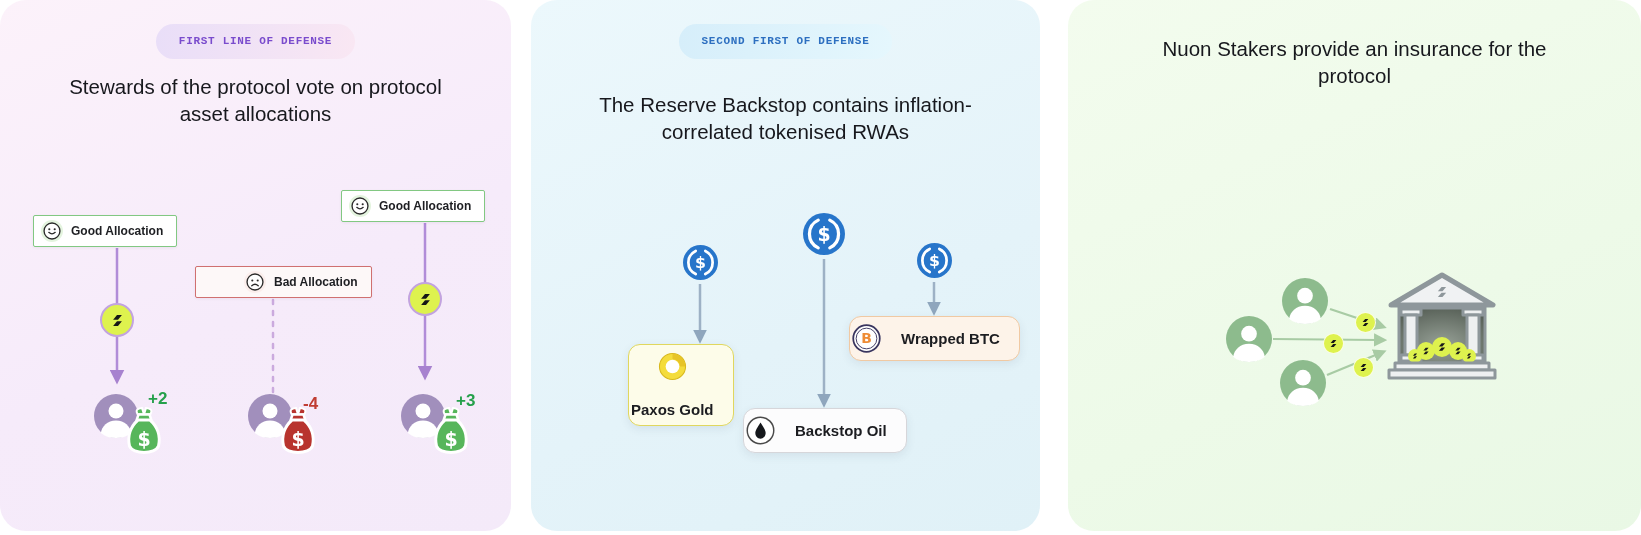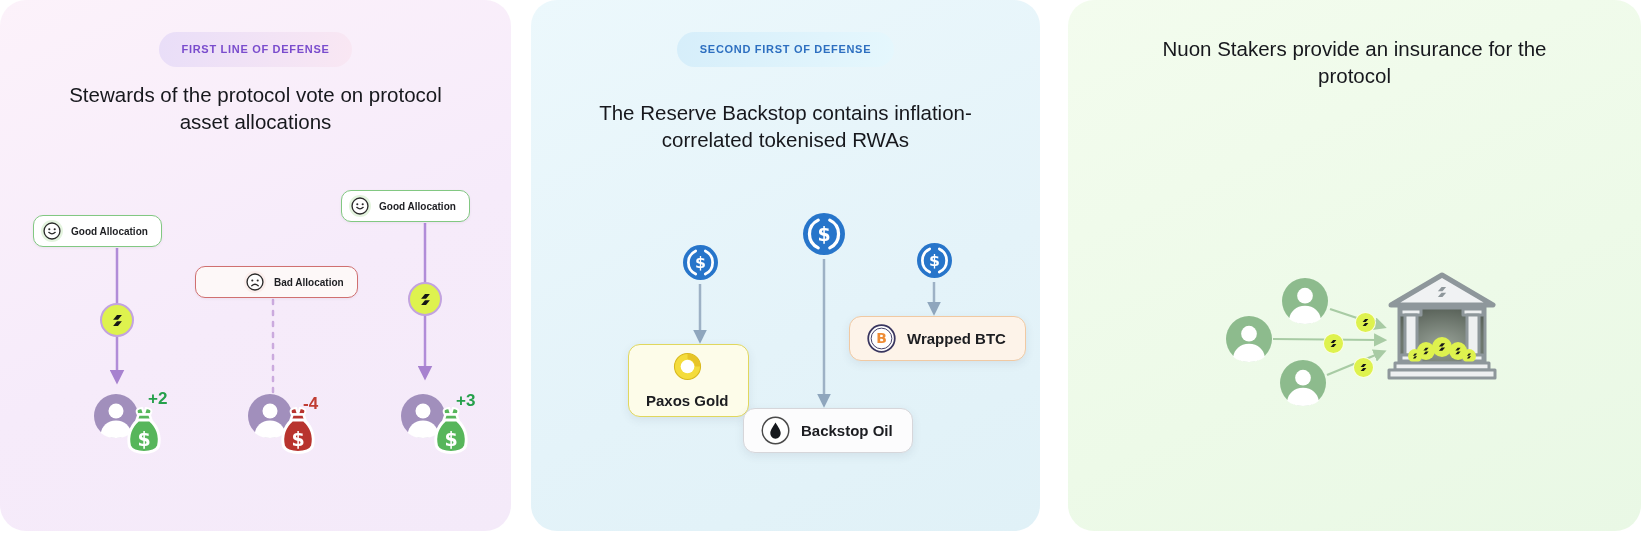--- a/index.html
+++ b/index.html
@@ -2,50 +2,50 @@
 <html><head>
 <meta charset="utf-8">
 <style>
   html,body{margin:0;padding:0;background:#ffffff;}
   .page{position:relative;width:1641px;height:535px;background:#ffffff;overflow:hidden;
         font-family:"Liberation Sans","DejaVu Sans",sans-serif;}
   .card{position:absolute;top:0;height:531px;border-radius:26px;overflow:hidden;}
   .card1{left:0;width:511px;background:linear-gradient(155deg,#fcf2fa 0%,#f6ebfa 55%,#f4eaf9 100%);}
   .card2{left:531px;width:509px;background:linear-gradient(155deg,#ecf8fc 0%,#e4f3f9 60%,#e0f1f7 100%);}
   .card3{left:1068px;width:573px;background:linear-gradient(155deg,#f3fcee 0%,#edfae8 60%,#e9f8e5 100%);}
-  .card-header{text-align:center;padding-top:32px;}
+  .card-header{text-align:center;padding-top:24px;font-family:Liberation Mono, monospace;}
   .badge{display:inline-block;padding:12px 23px;border-radius:999px;
          font-size:11px;font-weight:700;letter-spacing:.7px;line-height:1;}
   .badge1{background:linear-gradient(95deg,#e9def8,#f9e7f3);color:#7a4ccd;}
   .badge2{background:linear-gradient(95deg,#d6eefa,#e5f7fd);color:#2d6fc0;}
   .badge3{background:linear-gradient(95deg,#dcf6d1,#ebfbe1);color:#2f9e44;}
   .title{font-size:20.5px;font-weight:400;line-height:1.33;color:#17181d;text-align:center;margin:14px auto 0;}
   .title1{width:400px;margin-top:14px;}
   .title2{width:430px;margin-top:32px;}
   .title3{width:460px;margin-top:35px;}
   .arrows{position:absolute;left:0;top:0;pointer-events:none;}
   .alloc-pill{position:absolute;display:inline-flex;align-items:center;gap:8px;background:#ffffff;
-              border-radius:10px;padding:4px 13px 4px 7px;font-size:10px;font-weight:600;color:#1d1e22;
+              border-radius:2px;padding:4px 13px 4px 7px;font-size:12px;font-weight:600;color:#1d1e22;
               box-shadow:0 1px 3px rgba(60,30,90,.06);white-space:nowrap;}
   .alloc-pill.good{border:1.5px solid #82c882;}
   .alloc-pill.bad{border:1.5px solid #d07070;background:#fdf8f8;}
   .face{width:22px;height:22px;flex:0 0 auto;}
   .token{position:absolute;border-radius:50%;background:#def24e;display:flex;align-items:center;justify-content:center;}
   .token-lg{width:30px;height:30px;border:2px solid #c2a3df;}
   .token-sm{width:19px;height:19px;border:1.5px solid rgba(255,255,255,.85);}
   .nuon-lg{width:17px;height:17px;}
   .nuon-sm{width:11px;height:11px;}
   .avatar{position:absolute;display:block;}
   .bag{position:absolute;display:block;}
   .delta{position:absolute;font-size:17px;font-weight:800;line-height:1;}
   .delta.pos{color:#25a04b;}
   .delta.neg{color:#c03d33;}
   .coin{position:absolute;display:block;}
-  .asset-pill{position:absolute;display:inline-flex;align-items:center;gap:11px;border-radius:12px;
-              padding:7px 19px 7px 17px;font-size:15px;font-weight:600;color:#1c1d21;white-space:nowrap;
+  .asset-pill{position:absolute;display:inline-flex;align-items:center;gap:20px;border-radius:12px;
+              padding:7px 19px 7px 2px;font-size:15px;font-weight:600;color:#1c1d21;white-space:nowrap;
               box-shadow:0 3px 10px rgba(50,70,90,.09);}
   .asset-pill .asset-icon{width:29px;height:29px;flex:0 0 auto;}
   .paxos{background:#fdfce9;border:1px solid #e0d75e;flex-direction:column;}
   .wbtc{background:#fdf3e9;border:1px solid #f0c9a3;}
   .oil{background:#fcfcfd;border:1px solid #d6d6da;}
   .defs-hidden{position:absolute;width:0;height:0;overflow:hidden;}
 </style>
 </head>
 <body>
 

